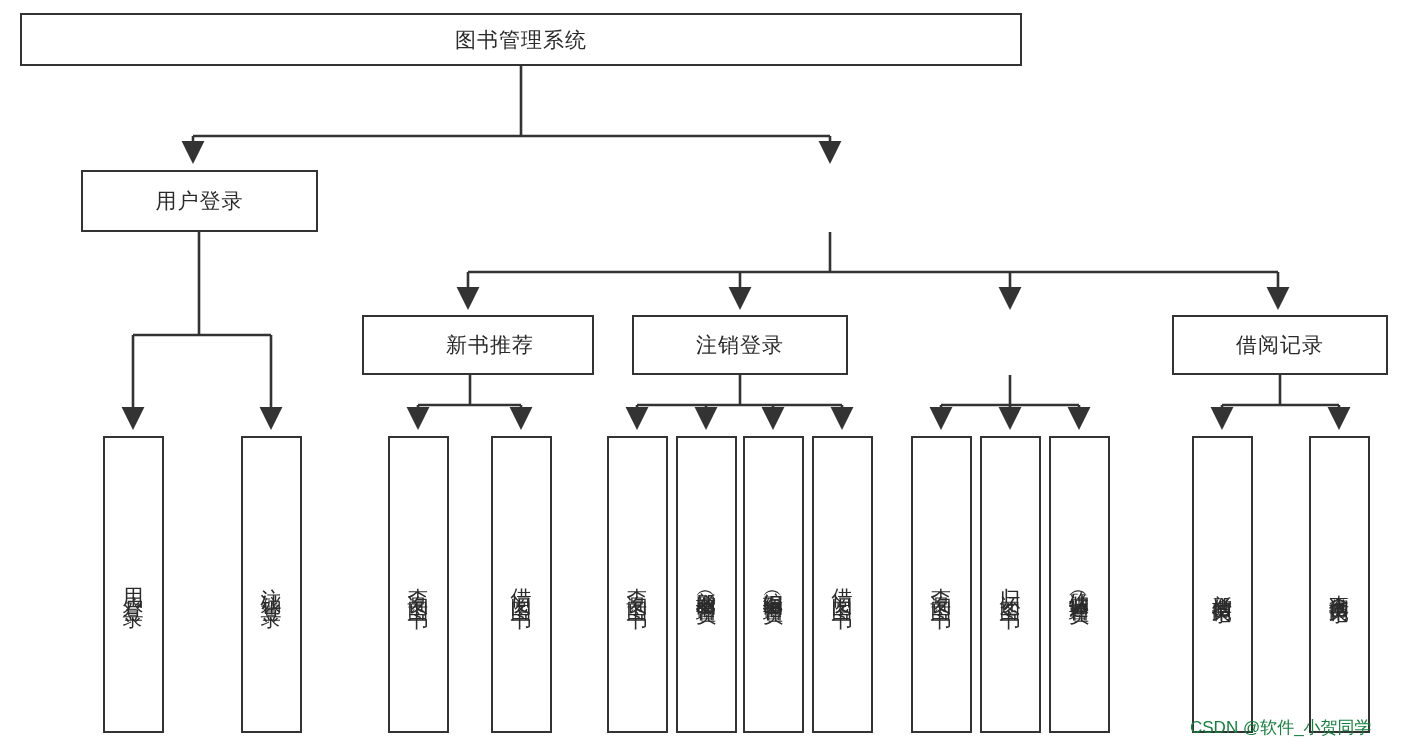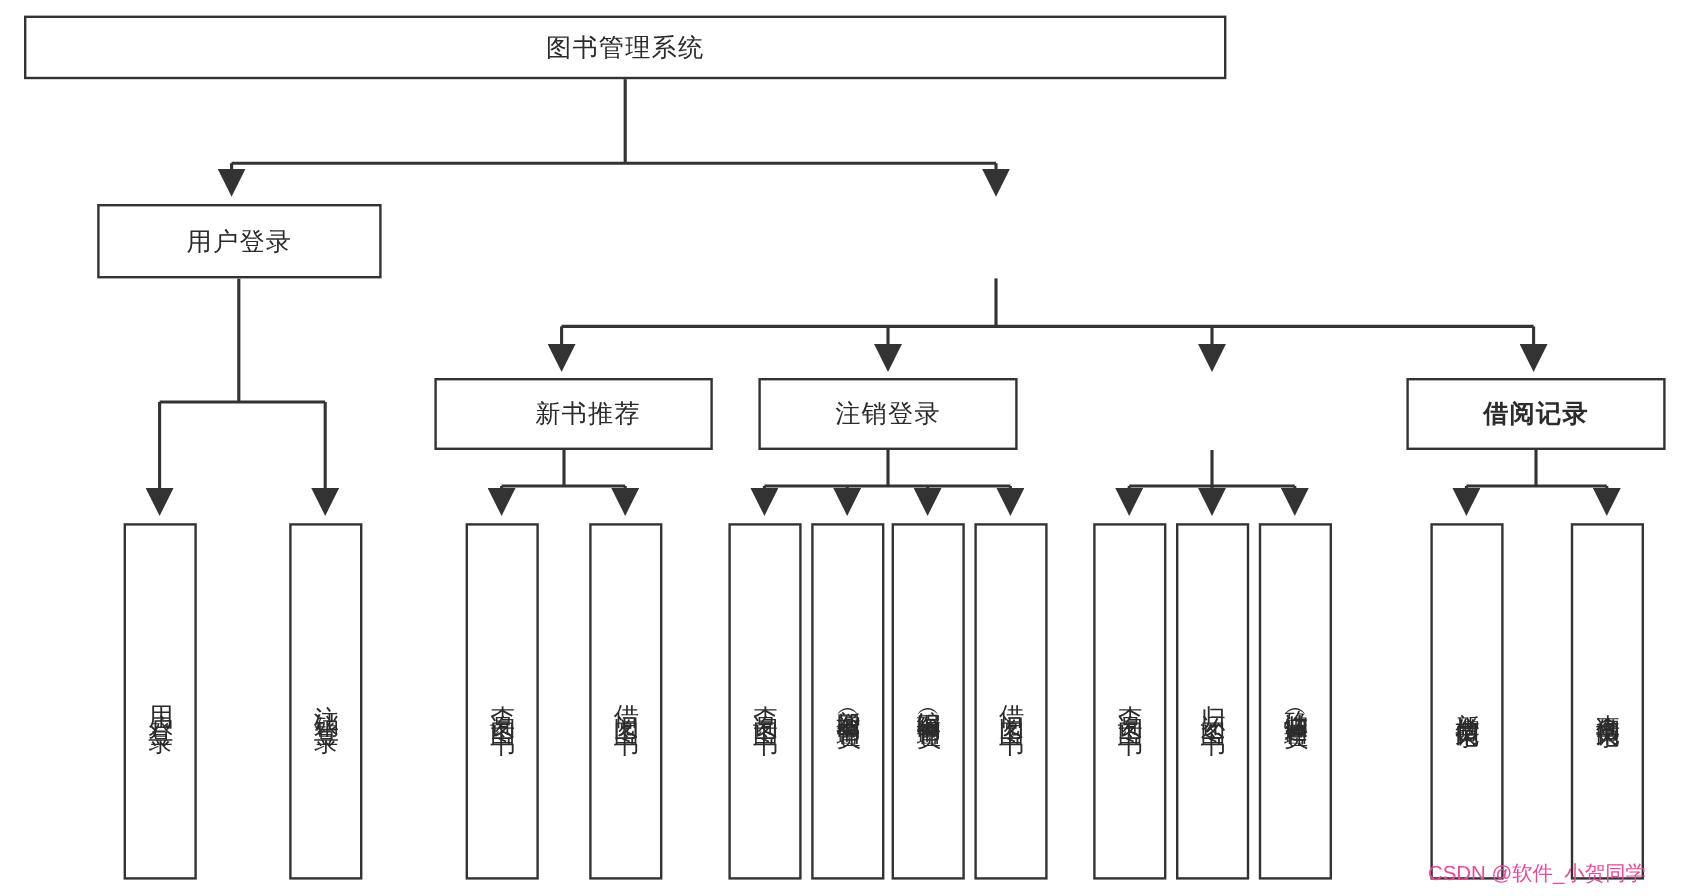--- a/index.html
+++ b/index.html
@@ -51,21 +51,21 @@
   }
   .v-node.tight .v-label {
     letter-spacing: 2px;
     font-size: 20px;
   }
   #watermark {
     position: absolute;
     left: 1190px;
     top: 716px;
     font-size: 17px;
-    color: #ec4899;
+    color: #15803d;
     white-space: nowrap;
     font-family: "Liberation Sans", "DejaVu Sans", sans-serif;
   }
 </style>
 </head>
 <body>
 
 <div id="canvas">
 
   <svg id="edges" viewBox="0 0 1405 747">
@@ -125,21 +125,21 @@
   <div class="node h-node" style="left:81px; top:170px; width:237px; height:62px;">
     <span>用户登录</span>
   </div>
 
   <div class="node h-node" style="left:362px; top:315px; width:232px; height:60px;padding-left:24px;">
     <span>新书推荐</span>
   </div>
   <div class="node h-node" style="left:632px; top:315px; width:216px; height:60px;">
     <span>注销登录</span>
   </div>
-  <div class="node h-node" style="left:1172px; top:315px; width:216px; height:60px;font-weight:bold;">
+  <div class="node h-node" style="left:1172px; top:315px; width:216px; height:60px;">
     <span>借阅记录</span>
   </div>
 
   <div class="node v-node" style="left:103px; top:436px; width:61px; height:297px;">
     <span class="v-label">用户登录</span>
   </div>
   <div class="node v-node" style="left:241px; top:436px; width:61px; height:297px;">
     <span class="v-label">注销登录</span>
   </div>
 

